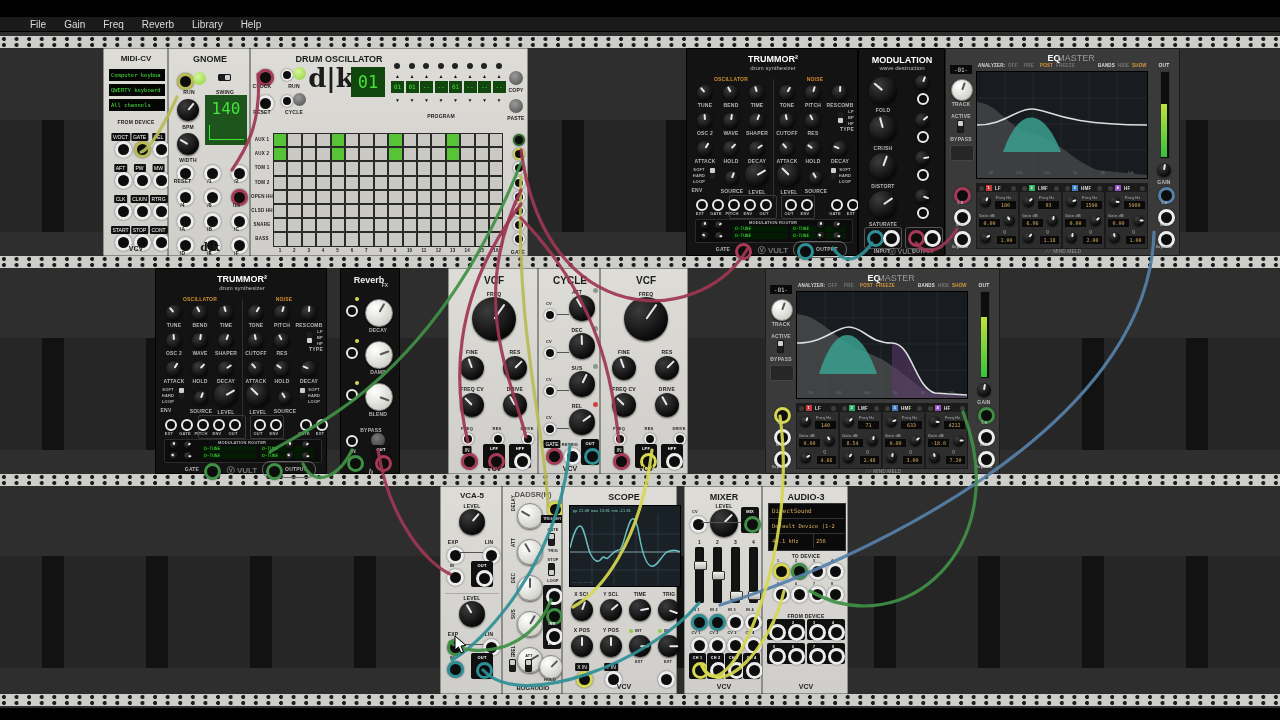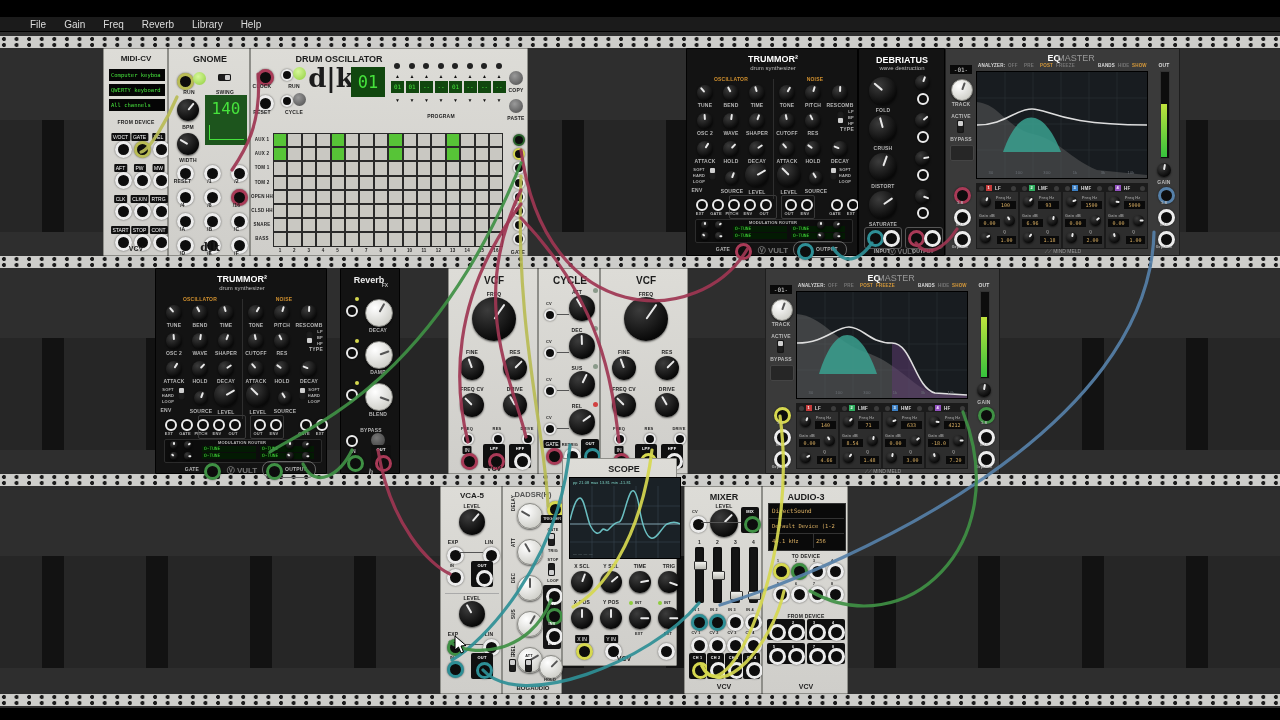--- a/index.html
+++ b/index.html
@@ -510,21 +510,21 @@
         <div class="p" style="transform: rotate(90deg);"></div>
       </div>
       <div class="lbl" style="left: 36px; top: 197px;">GATE</div>
       <div class="jack rg-red" style="left: 48px; top: 194px;"></div>
       <div class="t" style="left: 86px; top: 196px; font-size: 8px; color: rgb(119, 119, 119);">Ⓥ VULT</div>
       <div class="abs" style="position: absolute; left: 106px; top: 192px; width: 52px; height: 15px; border: 1px solid rgb(102, 102, 102); border-radius: 8px;"></div>
       <div class="jack rg-teal" style="left: 110px; top: 194px;"></div>
       <div class="lbl" style="left: 140px; top: 197px;">OUTPUT</div>
     </div>
 <div id="m-debriatus" class="mod dark" style="left:858px;top:48px;width:87px;height:208px">
-      <div class="t" style="left: 43px; top: 6px; font-size: 9px; color: rgb(255, 255, 255);">DEBRIATUS</div>
+      <div class="t" style="left: 43px; top: 6px; font-size: 9px; color: rgb(255, 255, 255);">MODULATION</div>
       <div class="t" style="left: 43px; top: 16px; font-size: 6px; font-weight: normal; color: rgb(187, 187, 187);">wave destruction</div>
       <div class="knob" style="left: 10px; top: 28px; width: 28px; height: 28px;">
         <div class="p" style="transform: rotate(-50deg);"></div>
       </div>
       <div class="lbl" style="left: 24px; top: 58px;">FOLD</div>
       <div class="knob" style="left: 56px; top: 26px; width: 15px; height: 15px;">
         <div class="p" style="transform: rotate(20deg);"></div>
       </div>
       <div class="jack s" style="left: 58px; top: 44px;"></div>
       <div class="knob" style="left: 10px; top: 66px; width: 28px; height: 28px;">
@@ -1237,21 +1237,21 @@
       <div class="lbl" style="left: 10px; top: 166px; font-size: 3.8px;">1X</div>
       <div class="sw" style="left: 6px; top: 172px;"></div>
       <div class="lbl" style="left: 26px; top: 166px; font-size: 3.8px;">ATT</div>
       <div class="sw" style="left: 22px; top: 172px;"></div>
       <div class="knob white" style="left: 36px; top: 168px; width: 22px; height: 22px;">
         <div class="p" style="transform: rotate(45deg);"></div>
       </div>
       <div class="lbl" style="left: 47px; top: 190px; font-size: 4px;">HOLD</div>
       <div class="t" style="left: 30px; top: 198px; font-size: 6px;">BOGAUDIO</div>
     </div>
-<div id="m-scope" class="mod light" style="left:562px;top:458px;width:115px;height:208px">
+<div id="m-scope" class="mod light" style="left:562px;top:486px;width:115px;height:208px">
       <div class="t" style="left: 61px; top: 5px; font-size: 9px;">SCOPE</div>
       <div class="abs" style="position: absolute; left: 6px; top: 18px; width: 110px; height: 80px; background: rgb(26, 33, 38); border: 1px solid rgb(0, 0, 0); overflow: hidden;"><div class="lbl L" style="left: 3px; top: 2px; font-size: 3.8px; color: rgb(127, 214, 200); font-weight: normal;">pp 21.08   max 13.81   min -11.81</div><div class="lbl L" style="left: 3px; top: 73px; font-size: 3.8px; color: rgb(122, 138, 144); font-weight: normal;">—     —     —     —</div><svg width="110" height="80">
           <path d="M22,8 L22,80" fill="none" stroke="#33414a" stroke-width="0.7" opacity="1"></path>
           <path d="M44,8 L44,80" fill="none" stroke="#33414a" stroke-width="0.7" opacity="1"></path>
           <path d="M66,8 L66,80" fill="none" stroke="#33414a" stroke-width="0.7" opacity="1"></path>
           <path d="M88,8 L88,80" fill="none" stroke="#33414a" stroke-width="0.7" opacity="1"></path>
           <path d="M0,28 L110,28" fill="none" stroke="#33414a" stroke-width="0.7" opacity="1"></path>
           <path d="M0,46 L110,46" fill="none" stroke="#33414a" stroke-width="0.7" opacity="1"></path>
           <path d="M0,64 L110,64" fill="none" stroke="#33414a" stroke-width="0.7" opacity="1"></path>
           <path d="M0,46 L110,46" fill="none" stroke="#8fb5c0" stroke-width="1" opacity="0.8"></path>

